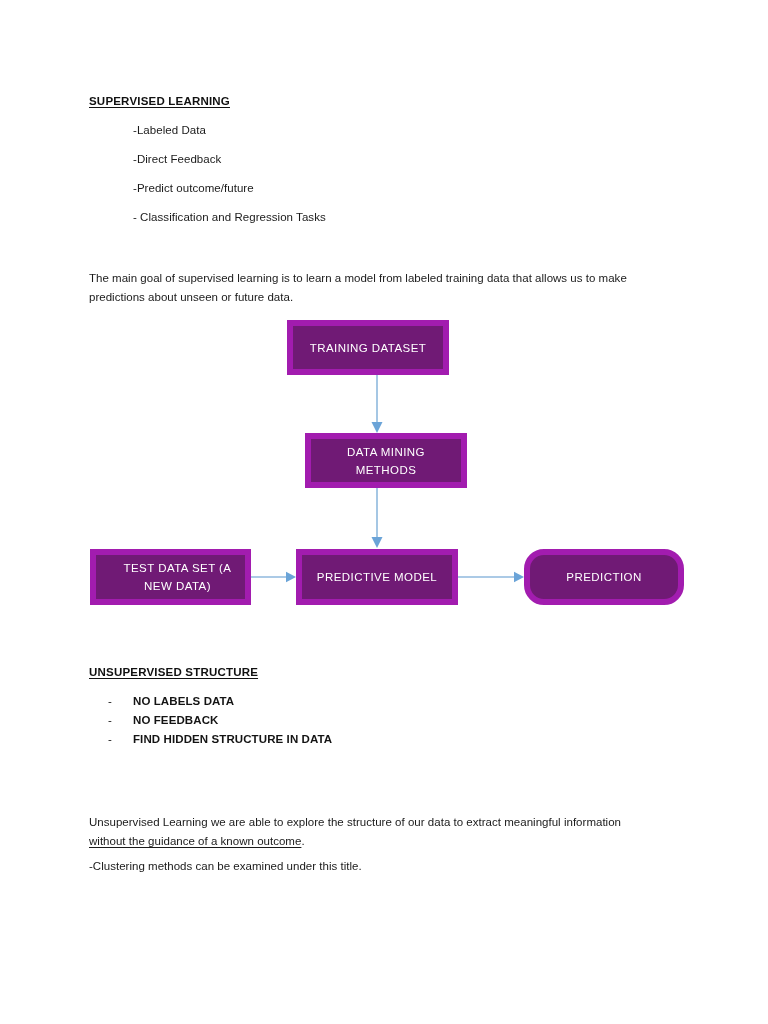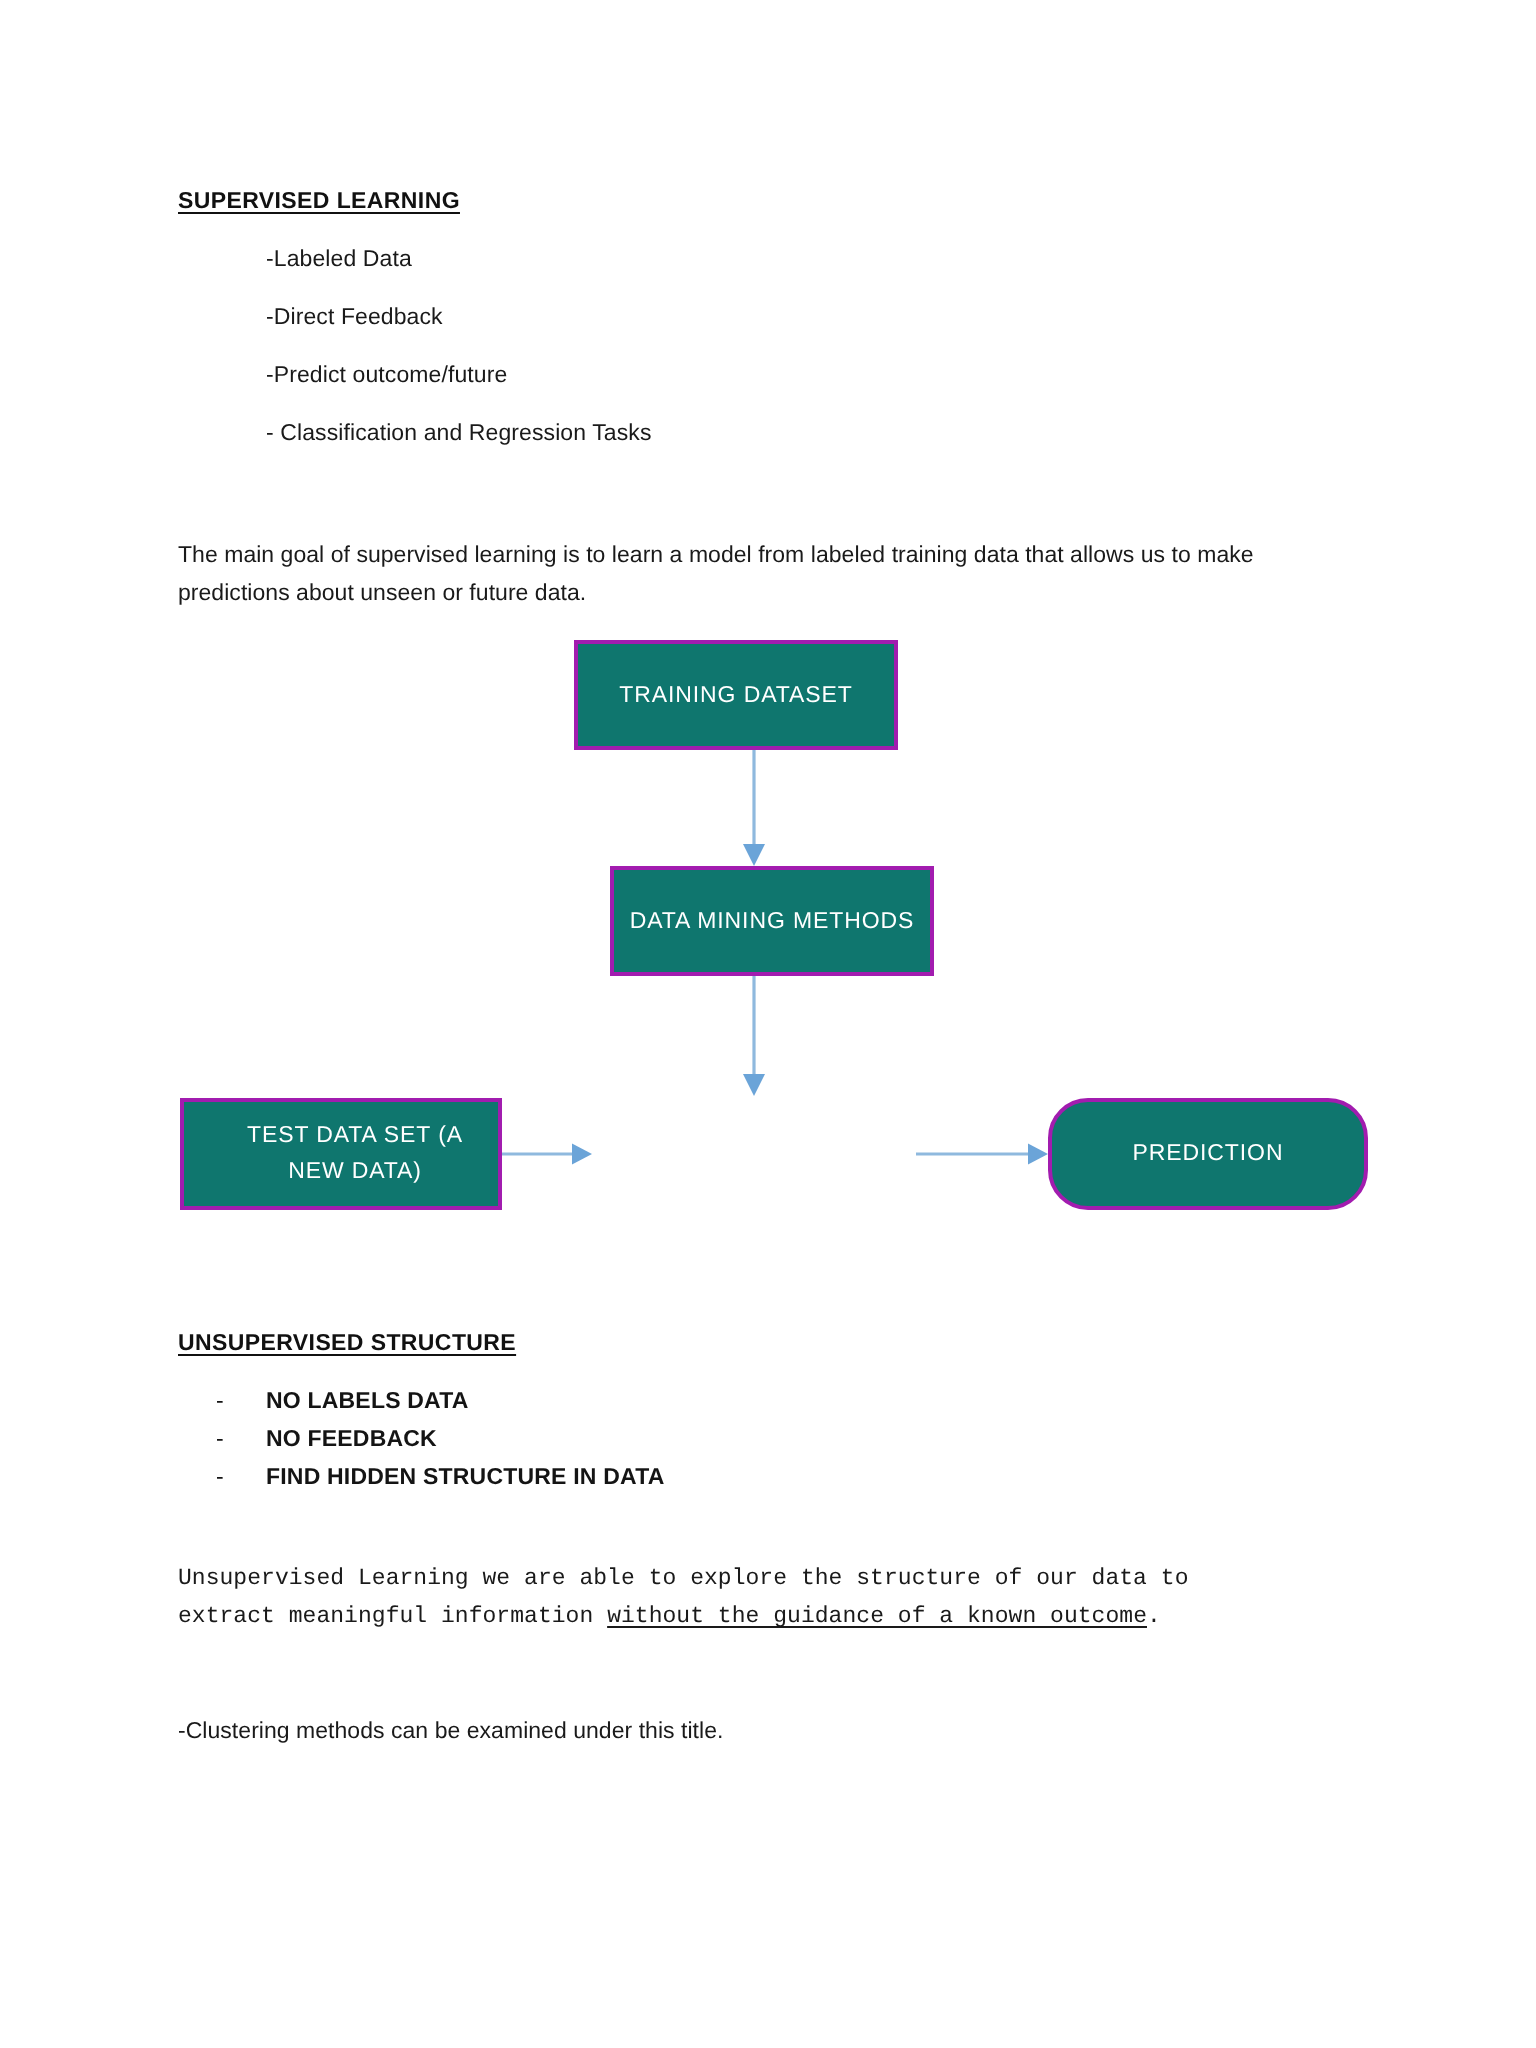--- a/index.html
+++ b/index.html
@@ -49,21 +49,21 @@
 
   .paragraph {
     position: absolute;
     left: 89px;
     font-size: 11.5px;
     line-height: 19px;
     color: #1a1a1a;
     letter-spacing: 0.02px;
   }
   #para-supervised { top: 269px; width: 566px; }
-  #para-unsupervised { top: 780px; width: 536px; font-family: Liberation Mono, monospace; }
+  #para-unsupervised { top: 813px; width: 536px; }
   #para-clustering { top: 857px; width: 500px; white-space: nowrap; }
 
   .u { text-decoration: underline; text-underline-offset: 2px; }
 
   
   .dash-list {
     position: absolute;
     left: 108px;
     top: 695px;
   }
@@ -81,22 +81,22 @@
     width: 25px;
     flex: 0 0 25px;
     font-weight: normal;
   }
 
   
   .flow { position: absolute; left: 0; top: 0; width: 768px; height: 1024px; }
 
   .flow-box {
     position: absolute;
-    background: #0f766e;
-    border: 2px solid #a21caf;
+    background: #701a75;
+    border: 6px solid #a21caf;
     color: #ffffff;
     font-size: 11.5px;
     font-weight: normal;
     letter-spacing: 0.45px;
     display: flex;
     align-items: center;
     justify-content: center;
     text-align: center;
     line-height: 18px;
     box-sizing: border-box;
@@ -148,20 +148,21 @@
       <polygon points="17,60 11.5,49 22.5,49" fill="#6ba4d8"></polygon>
     </svg>
 
     <div class="flow-box" id="box-test">TEST DATA SET (A NEW DATA)</div>
 
     <svg class="arrow-svg" id="arrow-h1" viewBox="0 0 46 22">
       <line x1="0" y1="11" x2="38" y2="11" stroke="#8fb9de" stroke-width="1.4"></line>
       <polygon points="45,11 35,5.8 35,16.2" fill="#6ba4d8"></polygon>
     </svg>
 
+    <div class="flow-box" id="box-predictive">PREDICTIVE MODEL</div>
 
     <svg class="arrow-svg" id="arrow-h2" viewBox="0 0 67 22">
       <line x1="0" y1="11" x2="59" y2="11" stroke="#8fb9de" stroke-width="1.4"></line>
       <polygon points="66,11 56,5.8 56,16.2" fill="#6ba4d8"></polygon>
     </svg>
 
     <div class="flow-box" id="box-prediction">PREDICTION</div>
   </div>
 
   <div class="heading" id="heading-unsupervised">UNSUPERVISED STRUCTURE</div>

